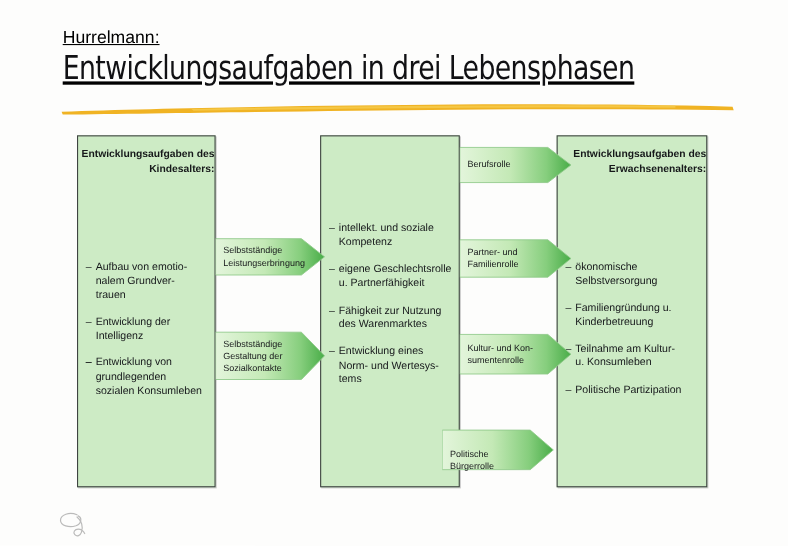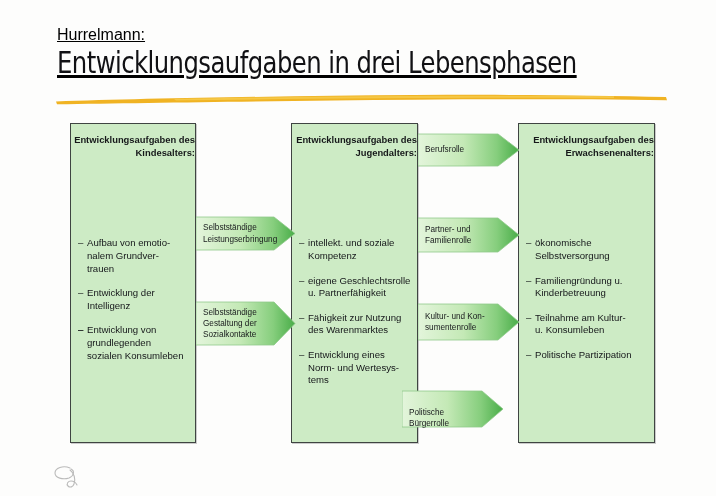--- a/index.html
+++ b/index.html
@@ -83,21 +83,21 @@
   }
   .phase-item .dash {
     position: absolute;
     left: 0;
     top: 0;
   }
 
   
   #box-kindesalter { left: 70px;  top: 123px; width: 126px; height: 320px; }
   #box-jugendalter { left: 291px; top: 123px; width: 127px; height: 320px; }
-  #box-erwachsenen { left: 518px; top: 123px; width: 137px; height: 320px; }
+  #box-erwachsenen { left: 506px; top: 123px; width: 137px; height: 320px; }
 
   #box-kindesalter .phase-items { margin-top: 78px; }
   #box-jugendalter .phase-items { margin-top: 78px; }
   #box-erwachsenen .phase-items { margin-top: 78px; }
 
   
   .arrow {
     position: absolute;
     z-index: 5;
     text-decoration: underline;
@@ -161,23 +161,20 @@
       <div class="phase-item"><span class="dash">–</span><span>Entwicklung der
 Intelligenz</span></div>
       <div class="phase-item"><span class="dash">–</span></div>
       <div class="phase-item"><span class="dash">–</span><span>Entwicklung von
 grundlegenden
 sozialen Konsumleben</span></div>
     </div>
   </div>
 
   <div class="phase-box" id="box-jugendalter">
-    <div class="phase-heading">Entwicklungsaufgaben
-des
-Jugendalters:</div>
     <div class="phase-items">
       <div class="phase-item"><span class="dash">–</span><span>intellekt. und soziale
 Kompetenz</span></div>
       <div class="phase-item"><span class="dash">–</span><span>eigene Geschlechtsrolle
 u. Partnerfähigkeit</span></div>
       <div class="phase-item"><span class="dash">–</span><span>Fähigkeit zur Nutzung
 des Warenmarktes</span></div>
       <div class="phase-item"><span class="dash">–</span><span>Entwicklung eines
 Norm- und Wertesys-
 tems</span></div>

